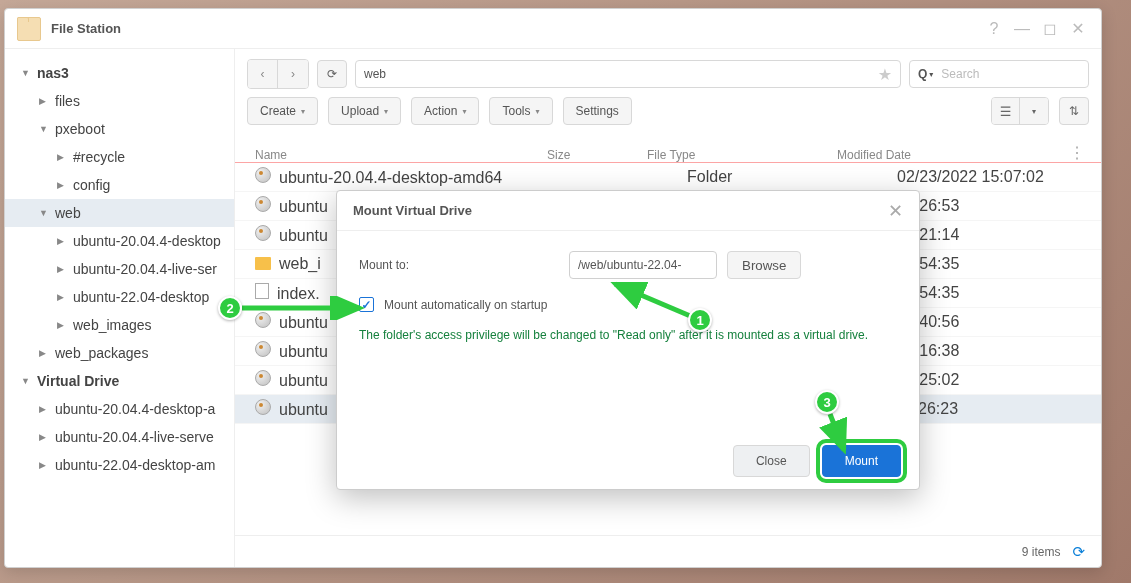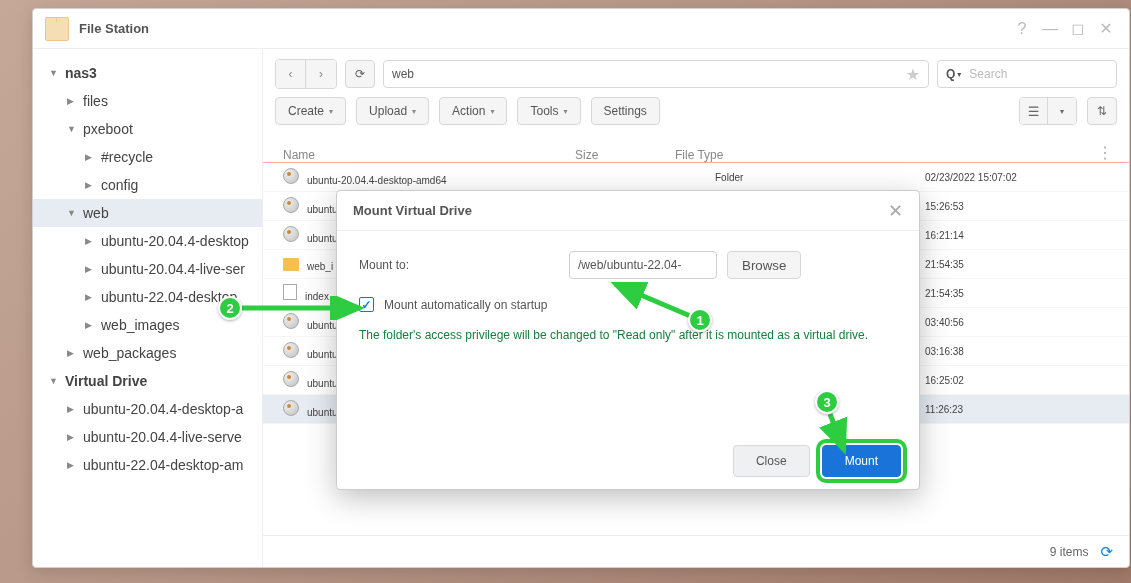--- a/index.html
+++ b/index.html
@@ -1,17 +1,17 @@
 <!DOCTYPE html>
 <html><head>
 <meta charset="utf-8">
 <style>
 * { box-sizing: border-box; margin: 0; padding: 0; }
 body { font-family: Verdana, -apple-system, "Segoe UI", sans-serif; font-size: 12px; color: #333; background: linear-gradient(135deg, #c5a898 0%, #b89888 40%, #a0796a 100%); width: 1131px; height: 583px; overflow: hidden; position: relative; }
-.window { position: absolute; top: 8px; left: 32px; width: 1098px; height: 560px; background: #fff; border: 1px solid #d0d0d0; border-radius: 4px; box-shadow: 0 4px 16px rgba(0,0,0,.15); display: flex; flex-direction: column; }
+.window { position: absolute; top: 8px; left: 4px; width: 1098px; height: 560px; background: #fff; border: 1px solid #d0d0d0; border-radius: 4px; box-shadow: 0 4px 16px rgba(0,0,0,.15); display: flex; flex-direction: column; }
 .titlebar { height: 40px; display: flex; align-items: center; padding: 0 12px; border-bottom: 1px solid #eee; }
 .app-icon { width: 24px; height: 24px; background: #f5deb3; border: 1px solid #e8c88e; border-radius: 2px; margin-right: 10px; position: relative; }
 .app-icon::before { content: ""; position: absolute; top: -1px; left: -1px; width: 10px; height: 4px; background: #f5deb3; border: 1px solid #e8c88e; border-bottom: none; border-radius: 2px 2px 0 0; }
 .app-title { font-weight: bold; color: #555; font-size: 13px; }
 .titlebar-spacer { flex: 1; }
 .win-btn { width: 22px; height: 22px; color: #bbb; font-size: 16px; display: flex; align-items: center; justify-content: center; cursor: pointer; margin-left: 6px; }
 .body { flex: 1; display: flex; overflow: hidden; }
 .sidebar { width: 230px; border-right: 1px solid #eee; padding: 10px 0; overflow: hidden; }
 .tree-item { height: 28px; display: flex; align-items: center; padding-left: 16px; cursor: pointer; white-space: nowrap; }
 .tree-item.lvl1 { padding-left: 34px; }
@@ -39,21 +39,21 @@
 .view-group { display: flex; border: 1px solid #d8d8d8; border-radius: 4px; overflow: hidden; }
 .view-btn { width: 28px; height: 26px; background: #f5f5f5; display: flex; align-items: center; justify-content: center; color: #666; cursor: pointer; font-size: 13px; }
 .view-btn:first-child { border-right: 1px solid #d8d8d8; }
 .table { flex: 1; overflow: hidden; position: relative; }
 .thead { display: flex; height: 30px; align-items: flex-end; border-bottom: 1px solid #fca5a5; color: #888; font-size: 12px; padding-left: 12px; }
 .col-name { width: 300px; padding-left: 8px; }
 .col-size { width: 100px; }
 .col-type { width: 190px; }
 .col-date { width: 200px; }
 .col-dots { flex: 1; text-align: right; padding-right: 16px; color: #aaa; font-size: 16px; }
-.trow { display: flex; height: 29px; align-items: center; padding-left: 12px; border-bottom: 1px solid #f5f5f5; font-size: 10px; color: #444; gap: 20px; }
+.trow { display: flex; height: 29px; align-items: center; padding-left: 12px; border-bottom: 1px solid #f5f5f5; font-size: 16px; color: #444; gap: 20px; }
 .trow.selected { background: #e6ecf2; }
 .file-icon { width: 16px; height: 16px; border-radius: 50%; background: radial-gradient(circle at 30% 30%, #f0f0f0, #c0c0c0); border: 1px solid #aaa; margin-right: 8px; display: inline-block; position: relative; }
 .file-icon::after { content: ""; position: absolute; top: 3px; left: 3px; width: 4px; height: 4px; background: #cc8833; border-radius: 50%; }
 .folder-icon { width: 16px; height: 13px; background: #f7c04a; border-radius: 1px; margin-right: 8px; display: inline-block; position: relative; top: 1px; }
 .html-icon { width: 14px; height: 16px; background: #fff; border: 1px solid #aaa; margin-right: 8px; display: inline-block; position: relative; }
 .statusbar { height: 32px; border-top: 1px solid #eee; display: flex; align-items: center; justify-content: flex-end; padding: 0 16px; color: #666; gap: 12px; }
 .statusbar .reload { color: #0a7fd8; font-size: 15px; cursor: pointer; }
 
 .modal { position: absolute; left: 336px; top: 190px; width: 584px; height: 300px; background: #fff; border: 1px solid #ccc; border-radius: 4px; box-shadow: 0 8px 30px rgba(0,0,0,.25); display: flex; flex-direction: column; z-index: 50; }
 .modal-head { height: 40px; display: flex; align-items: center; padding: 0 16px; border-bottom: 1px solid #eee; }
@@ -204,20 +204,21 @@
           <div class="view-btn" style="font-size:8px">▾</div>
         </div>
         <div class="iconbtn">⇅</div>
       </div>
 
       <div class="table">
         <div class="thead">
           <div class="col-name">Name</div>
           <div class="col-size">Size</div>
           <div class="col-type">File Type</div>
+          <div class="col-date">Modified Date</div>
           <div class="col-dots">⋮</div>
         </div>
         <div id="tbody">
             <div class="trow">
               <div class="col-name"><span class="file-icon"></span><span>ubuntu-20.04.4-desktop-amd64</span></div>
               <div class="col-size"></div>
               <div class="col-type">Folder</div>
               <div class="col-date">02/23/2022 15:07:02</div>
             </div>
             <div class="trow">

